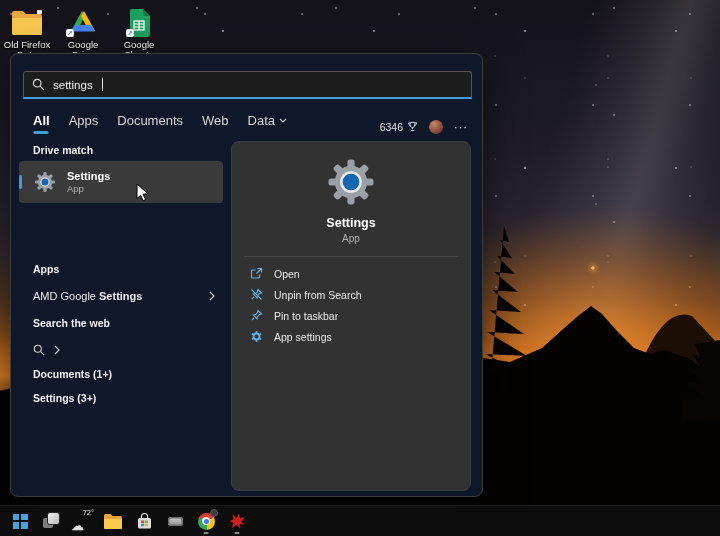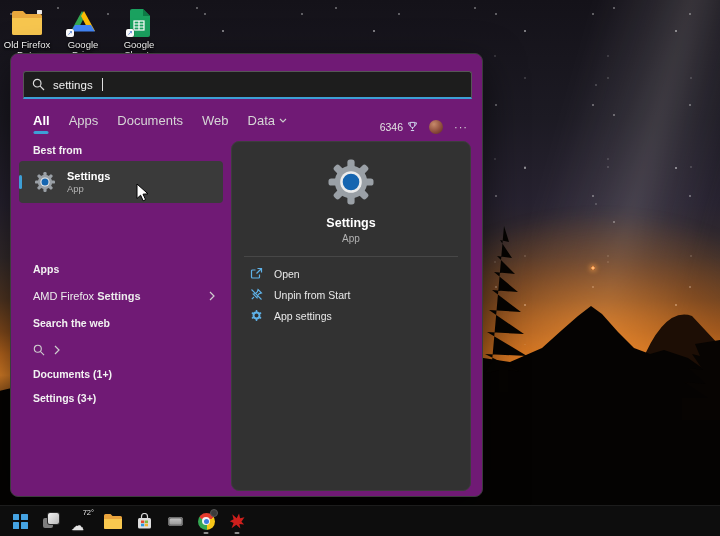--- a/index.html
+++ b/index.html
@@ -32,21 +32,21 @@
   
   .desktop-icons { position:absolute; left:2px; top:5px; display:flex; gap:6px; }
   .desk-icon { width:50px; display:flex; flex-direction:column; align-items:center; cursor:default; }
   .desk-icon .art { position:relative; height:32px; display:flex; align-items:flex-end; justify-content:center; }
   .desk-icon .cap { margin-top:3px; font-size:9.5px; line-height:10px; text-align:center; color:#fff;
     text-shadow:0 1px 2px #000, 0 0 3px #000; width:52px; }
   .shortcut-badge { position:absolute; left:-2px; bottom:0; width:8px; height:8px; background:#fff; border-radius:2px;
     display:flex; align-items:center; justify-content:center; font-size:6.5px; color:#1a56c4; line-height:1; box-shadow:0 0 1px #000; }
 
   
-  .panel { position:absolute; left:10px; top:53px; width:473px; height:444px; background:#701a75;
+  .panel { position:absolute; left:10px; top:53px; width:473px; height:444px; background:#0f172a;
     border:1px solid #3c3c3c; border-radius:8px; box-shadow:0 14px 40px rgba(0,0,0,.6); }
   .searchbox { position:absolute; left:12px; top:17px; width:449px; height:28px; background:#1d1d1d;
     border:1px solid #565656; border-bottom:2px solid #3d9fd6; border-radius:3px 3px 0 0;
     display:flex; align-items:center; padding:0 8px; gap:8px; }
   .searchbox .q { font-size:11.5px; color:#f0f0f0; }
   .caret { display:inline-block; width:1px; height:13px; background:#e0e0e0; vertical-align:-2px; margin-left:1px; }
 
   .tabs { position:absolute; left:22px; top:56px; right:14px; height:24px; display:flex; align-items:center; gap:19px; }
   .tab { font-size:13px; color:#d6d6d6; position:relative; padding-bottom:4px; display:flex; align-items:center; gap:4px; cursor:pointer; }
   .tab.active { color:#fff; font-weight:bold; }
@@ -203,21 +203,21 @@
             <path d="M3.5 2 H1.6 c0 1.8 .8 2.8 1.9 2.8 M8.5 2 h1.9 c0 1.8 -.8 2.8 -1.9 2.8" fill="none" stroke="#d9e9f9" stroke-width="0.9"></path>
             <path d="M6 7.2 V9 M4.2 10.4 h3.6" stroke="#d9e9f9" stroke-width="1"></path>
           </svg>
         </div>
         <div class="avatar"></div>
         <div class="ellipsis">···</div>
       </div>
     </div>
 
     <div class="left-col">
-      <div class="sec-h" style="position:absolute; top:6px; left:0;">Best from</div>
+      <div class="sec-h" style="position:absolute; top:6px; left:0;">Drive match</div>
 
       <div class="best-row">
         <span class="bar"></span>
         <svg width="24" height="24" viewBox="0 0 24 24">
           <g fill="#9aa0a6">
             <rect x="10.4" y="2" width="3.2" height="5" rx="1.2"></rect>
             <rect x="10.4" y="2" width="3.2" height="5" rx="1.2" transform="rotate(45 12 12)"></rect>
             <rect x="10.4" y="2" width="3.2" height="5" rx="1.2" transform="rotate(90 12 12)"></rect>
             <rect x="10.4" y="2" width="3.2" height="5" rx="1.2" transform="rotate(135 12 12)"></rect>
             <rect x="10.4" y="2" width="3.2" height="5" rx="1.2" transform="rotate(180 12 12)"></rect>
@@ -231,21 +231,21 @@
         </svg>
         <div>
           <div class="best-t">Settings</div>
           <div class="best-s">App</div>
         </div>
       </div>
 
       <div class="sec-h" style="position:absolute; top:125px; left:0;">Apps</div>
 
       <div class="result-row" style="top:145px;">
-        <span class="grow"><span>AMD Firefox </span><span class="bold">Settings</span></span>
+        <span class="grow"><span>AMD Google </span><span class="bold">Settings</span></span>
         <svg width="6" height="10" viewBox="0 0 6 10">
           <path d="M1 1 L5 5 L1 9" stroke="#cfcfcf" stroke-width="1.2" fill="none"></path>
         </svg>
       </div>
 
       <div class="sec-h" style="position:absolute; top:179px; left:0;">Search the web</div>
 
       <div class="result-row" style="top:199px;">
         <svg width="12" height="12" viewBox="0 0 13 13">
           <circle cx="5.2" cy="5.2" r="3.8" stroke="#cfcfcf" stroke-width="1.2" fill="none"></circle>
@@ -287,21 +287,28 @@
           <path d="M5.5 3 H2.5 a1 1 0 00-1 1 v6 a1 1 0 001 1 h6 a1 1 0 001-1 V7.5" stroke="#5fb2e8" stroke-width="1.2" fill="none"></path>
           <path d="M7.5 1.5 H11.5 V5.5 M11.5 1.5 L6.5 6.5" stroke="#5fb2e8" stroke-width="1.2" fill="none"></path>
         </svg>
         <span>Open</span>
       </div>
       <div class="action-row">
         <svg width="13" height="13" viewBox="0 0 13 13">
           <path d="M8 1.5 L11.5 5 L9.3 5.6 L7.5 7.4 L7 9.8 L3.2 6 L5.6 5.5 L7.4 3.7 Z" fill="none" stroke="#5fb2e8" stroke-width="1.1"></path>
           <path d="M4 9 L1.8 11.2 M1.5 1.5 L11.5 11.5" stroke="#5fb2e8" stroke-width="1.1" fill="none"></path>
         </svg>
-        <span>Unpin from Start</span>
+        <span>Unpin from Search</span>
+      </div>
+      <div class="action-row">
+        <svg width="13" height="13" viewBox="0 0 13 13">
+          <path d="M8 1.5 L11.5 5 L9.3 5.6 L7.5 7.4 L7 9.8 L3.2 6 L5.6 5.5 L7.4 3.7 Z" fill="none" stroke="#5fb2e8" stroke-width="1.1"></path>
+          <path d="M4 9 L1.8 11.2" stroke="#5fb2e8" stroke-width="1.1"></path>
+        </svg>
+        <span>Pin to taskbar</span>
       </div>
       <div class="action-row">
         <svg width="13" height="13" viewBox="0 0 24 24">
           <g fill="#5fb2e8">
             <rect x="10.4" y="2" width="3.2" height="5" rx="1.2"></rect>
             <rect x="10.4" y="2" width="3.2" height="5" rx="1.2" transform="rotate(60 12 12)"></rect>
             <rect x="10.4" y="2" width="3.2" height="5" rx="1.2" transform="rotate(120 12 12)"></rect>
             <rect x="10.4" y="2" width="3.2" height="5" rx="1.2" transform="rotate(180 12 12)"></rect>
             <rect x="10.4" y="2" width="3.2" height="5" rx="1.2" transform="rotate(240 12 12)"></rect>
             <rect x="10.4" y="2" width="3.2" height="5" rx="1.2" transform="rotate(300 12 12)"></rect>

